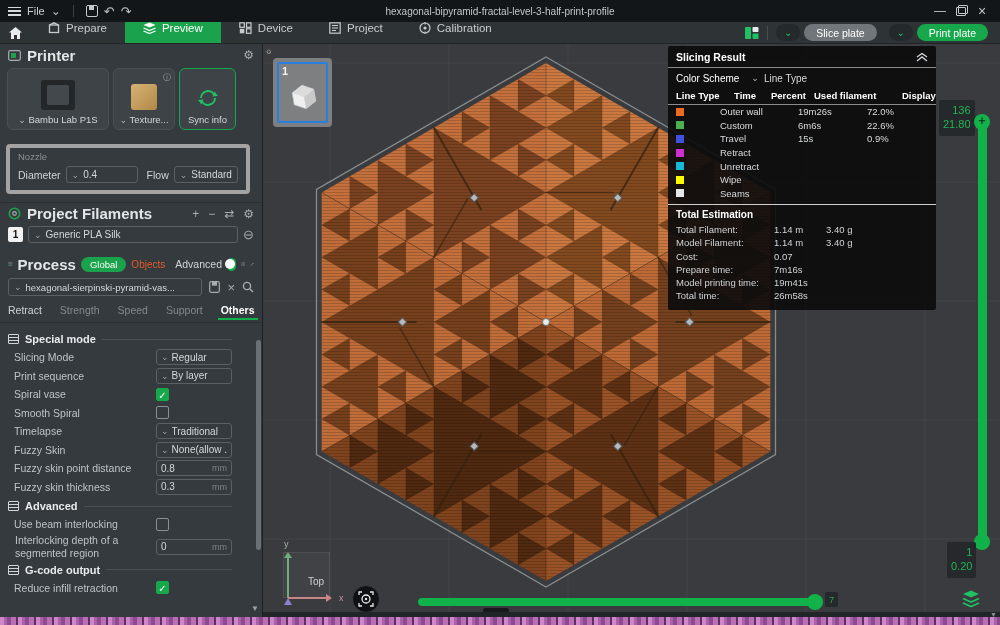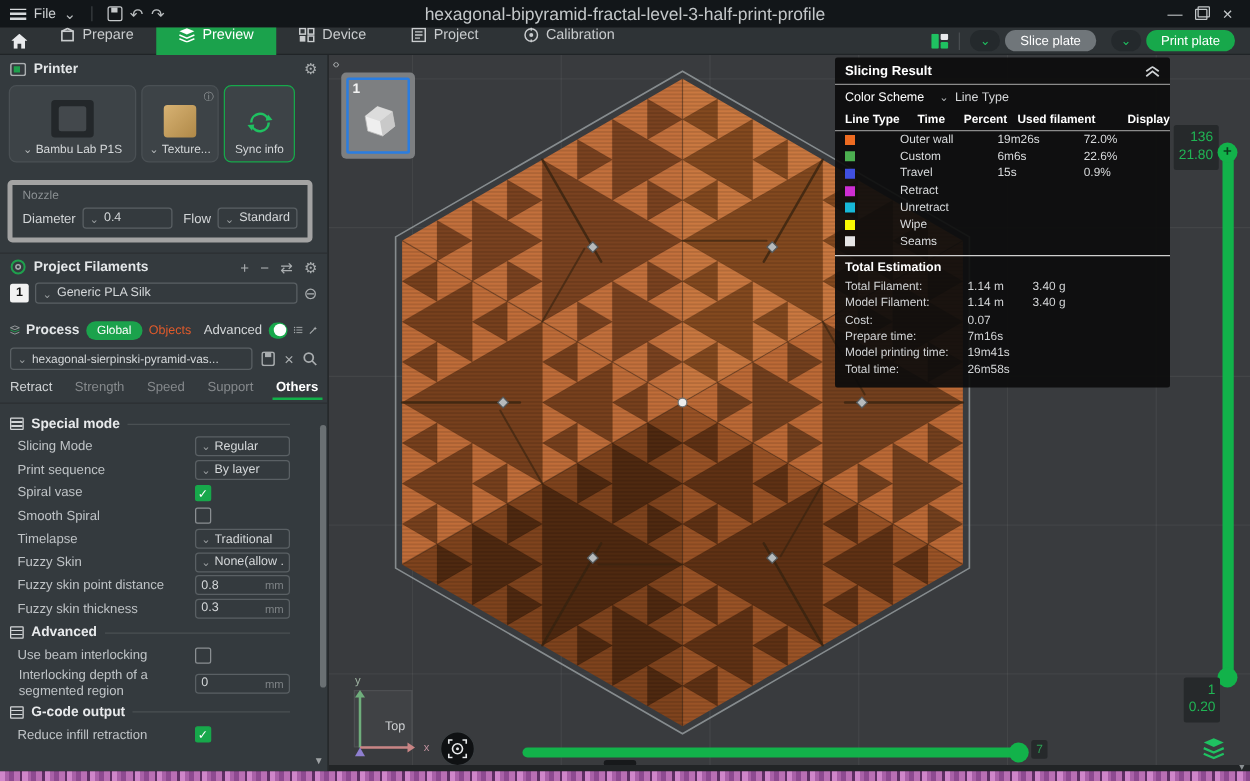--- a/index.html
+++ b/index.html
@@ -10,48 +10,48 @@
   
   .titlebar { position:absolute; left:0; top:0; width:1000px; height:22px; background:#121619;
     display:flex; align-items:center; color:#cdd0d2; font-size:11px; }
   .tb-left { display:flex; align-items:center; gap:6px; padding-left:8px; }
   .burger { width:13px; height:9px; display:flex; flex-direction:column; justify-content:space-between; }
   .burger i { display:block; height:1.6px; background:#d7dadc; }
   .tb-sep { width:1px; height:12px; background:#3a3f42; margin:0 6px; }
   .glyph { color:#b9bdbf; font-size:12px; line-height:1; }
   .floppy { width:12px; height:12px; border:1.4px solid #c6c9cb; border-radius:2px; position:relative; }
   .floppy::after { content:""; position:absolute; left:2px; top:0; width:5px; height:4px; background:#c6c9cb; }
-  .tb-title { position:absolute; left:0; right:0; text-align:center; font-size:14px; color:#c3c7c9; pointer-events:none; }
+  .tb-title { position:absolute; left:0; right:0; text-align:center; font-size:10px; color:#c3c7c9; pointer-events:none; }
   .tb-right { margin-left:auto; display:flex; align-items:center; gap:8px; padding-right:10px; z-index:2; }
   .winbtn { color:#c3c7c9; font-size:12px; width:16px; text-align:center; }
   .restore { width:10px; height:9px; border:1.2px solid #c3c7c9; border-radius:1px; position:relative; }
   .restore::before { content:""; position:absolute; right:-3px; top:-3px; width:8px; height:7px; border:1.2px solid #c3c7c9; border-radius:1px; }
 
   
   .tabbar { position:absolute; left:0; top:22px; width:1000px; height:22px; background:#2e3336;
     display:flex; align-items:stretch; color:#c9ccce; font-size:11.5px; border-bottom:1px solid #202427; }
   .home { width:30px; display:flex; align-items:center; justify-content:center; }
-  .tab { display:flex; align-items:flex-end; gap:6px; padding:12px 18px; }
+  .tab { display:flex; align-items:flex-start; gap:6px; padding:0 18px; }
   .tab.active { background:#1ba24c; color:#fff; }
   .tab svg { display:block; }
   .tabbar-right { margin-left:auto; display:flex; align-items:center; gap:8px; padding-right:12px; }
   .qicon { width:14px; height:12px; }
   .vline { width:1px; height:14px; background:#484d50; }
   .chev-btn { width:24px; height:17px; border-radius:9px; background:#24292c; color:#1fc161;
     font-size:10px; display:flex; align-items:center; justify-content:center; }
   .pill { height:17px; border-radius:9px; display:flex; align-items:center; padding:0 12px;
     font-size:10.5px; color:#fff; margin-left:-4px; }
   .pill.slice { background:#70767a; }
   .pill.print { background:#17a84b; }
 
   
   .sidebar { position:absolute; left:0; top:44px; width:263px; height:573px; background:#343a3e;
     color:#d2d5d7; font-size:10.5px; border-right:1px solid #1d2022; overflow:hidden; }
   .sec-row { display:flex; align-items:center; gap:6px; padding:0 8px; height:22px; }
-  .sec-title { font-weight:bold; font-size:11px; color:#e3e6e8; }
+  .sec-title { font-weight:bold; font-size:15px; color:#e3e6e8; }
   .spacer { flex:1; }
   .icon-g { color:#a9adaf; font-size:12px; line-height:1; }
   .cards { display:flex; gap:4px; padding:2px 7px 6px 7px; }
   .card { background:#3d4347; border:1px solid #4a5054; border-radius:6px; height:62px;
     display:flex; flex-direction:column; align-items:center; justify-content:flex-end; padding:4px 2px; position:relative; }
   .card.c1 { width:102px; } .card.c2 { width:62px; } .card.c3 { width:57px; border:1px solid #17a84b; }
   .card-label { font-size:9.5px; color:#d5d8da; white-space:nowrap; overflow:hidden; max-width:100%; }
   .printer-img { width:34px; height:30px; background:#23272a; border-radius:3px; position:relative; margin-bottom:4px; }
   .printer-img::after { content:""; position:absolute; left:6px; top:5px; right:6px; bottom:5px; background:#43484c; border-radius:2px; }
   .plate-img { width:26px; height:26px; background:linear-gradient(135deg,#d7b273,#b08948); border-radius:3px; margin-bottom:4px; }

